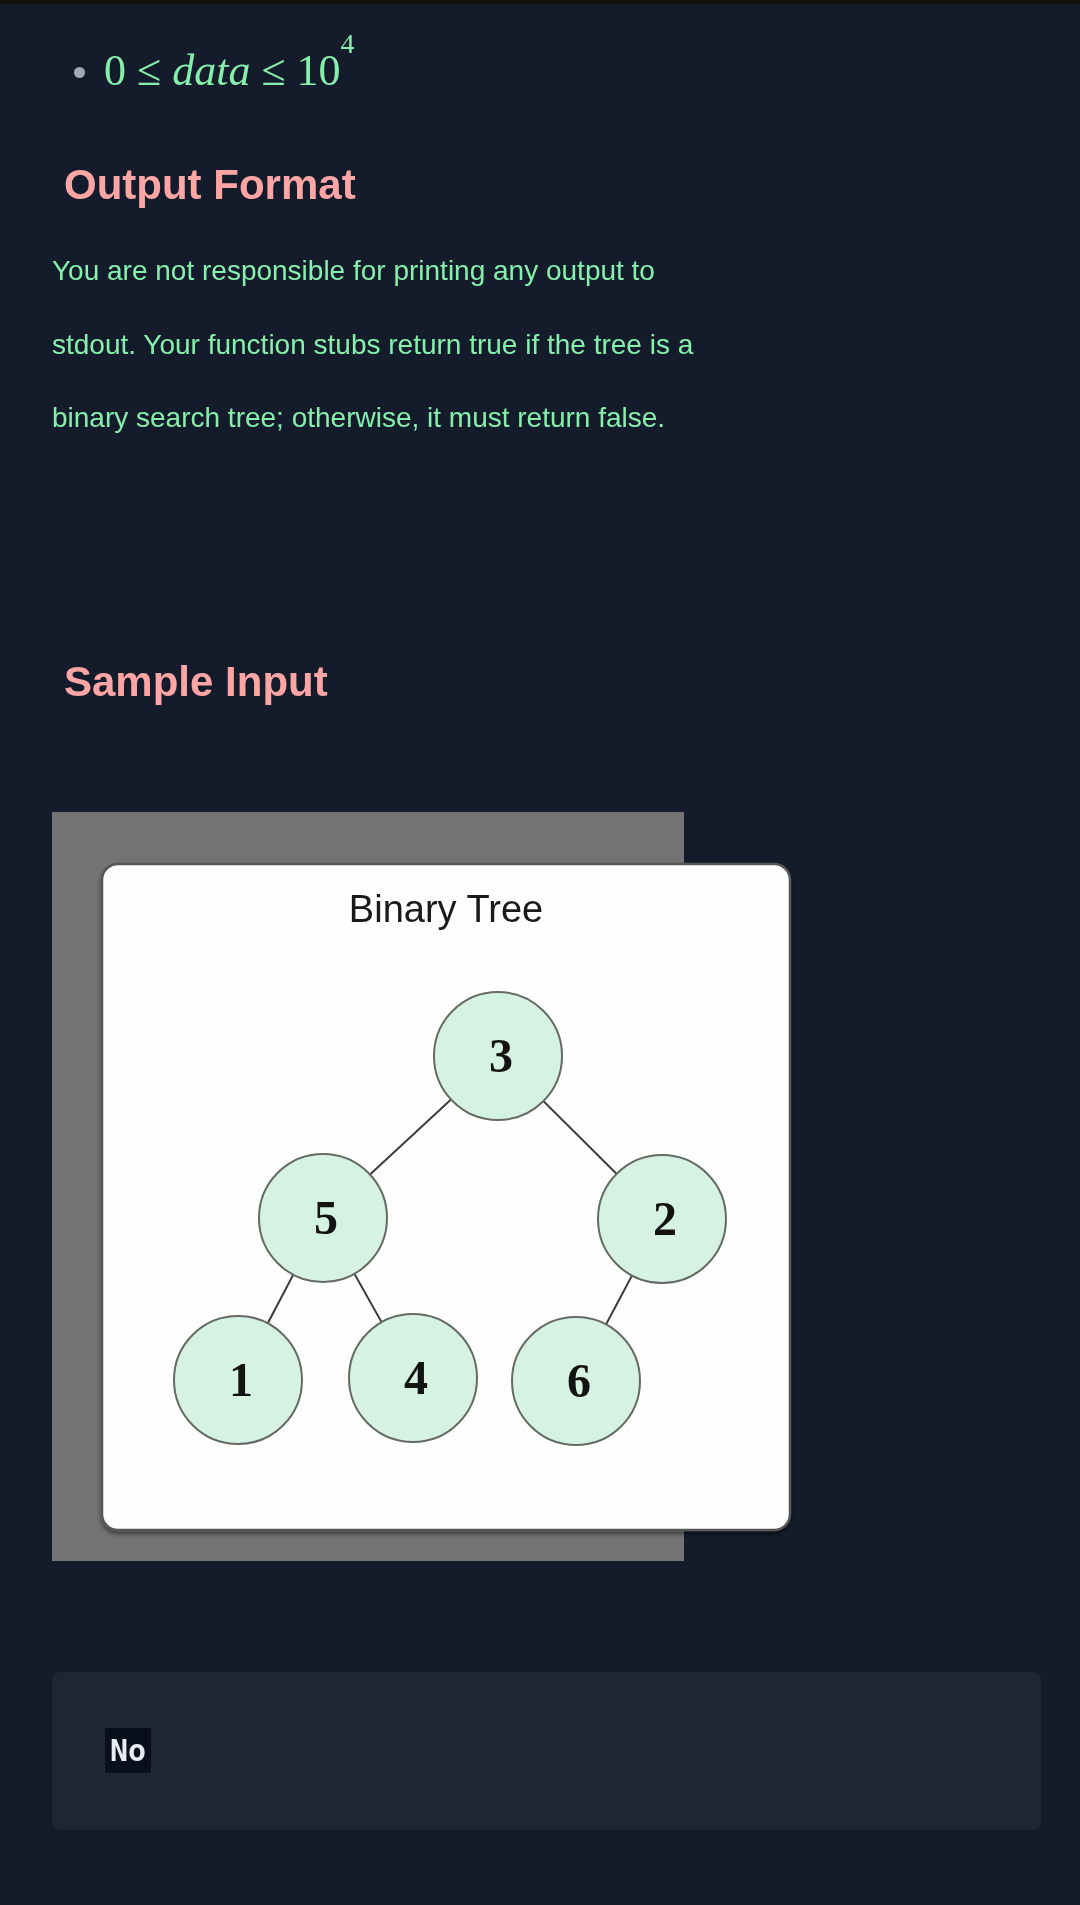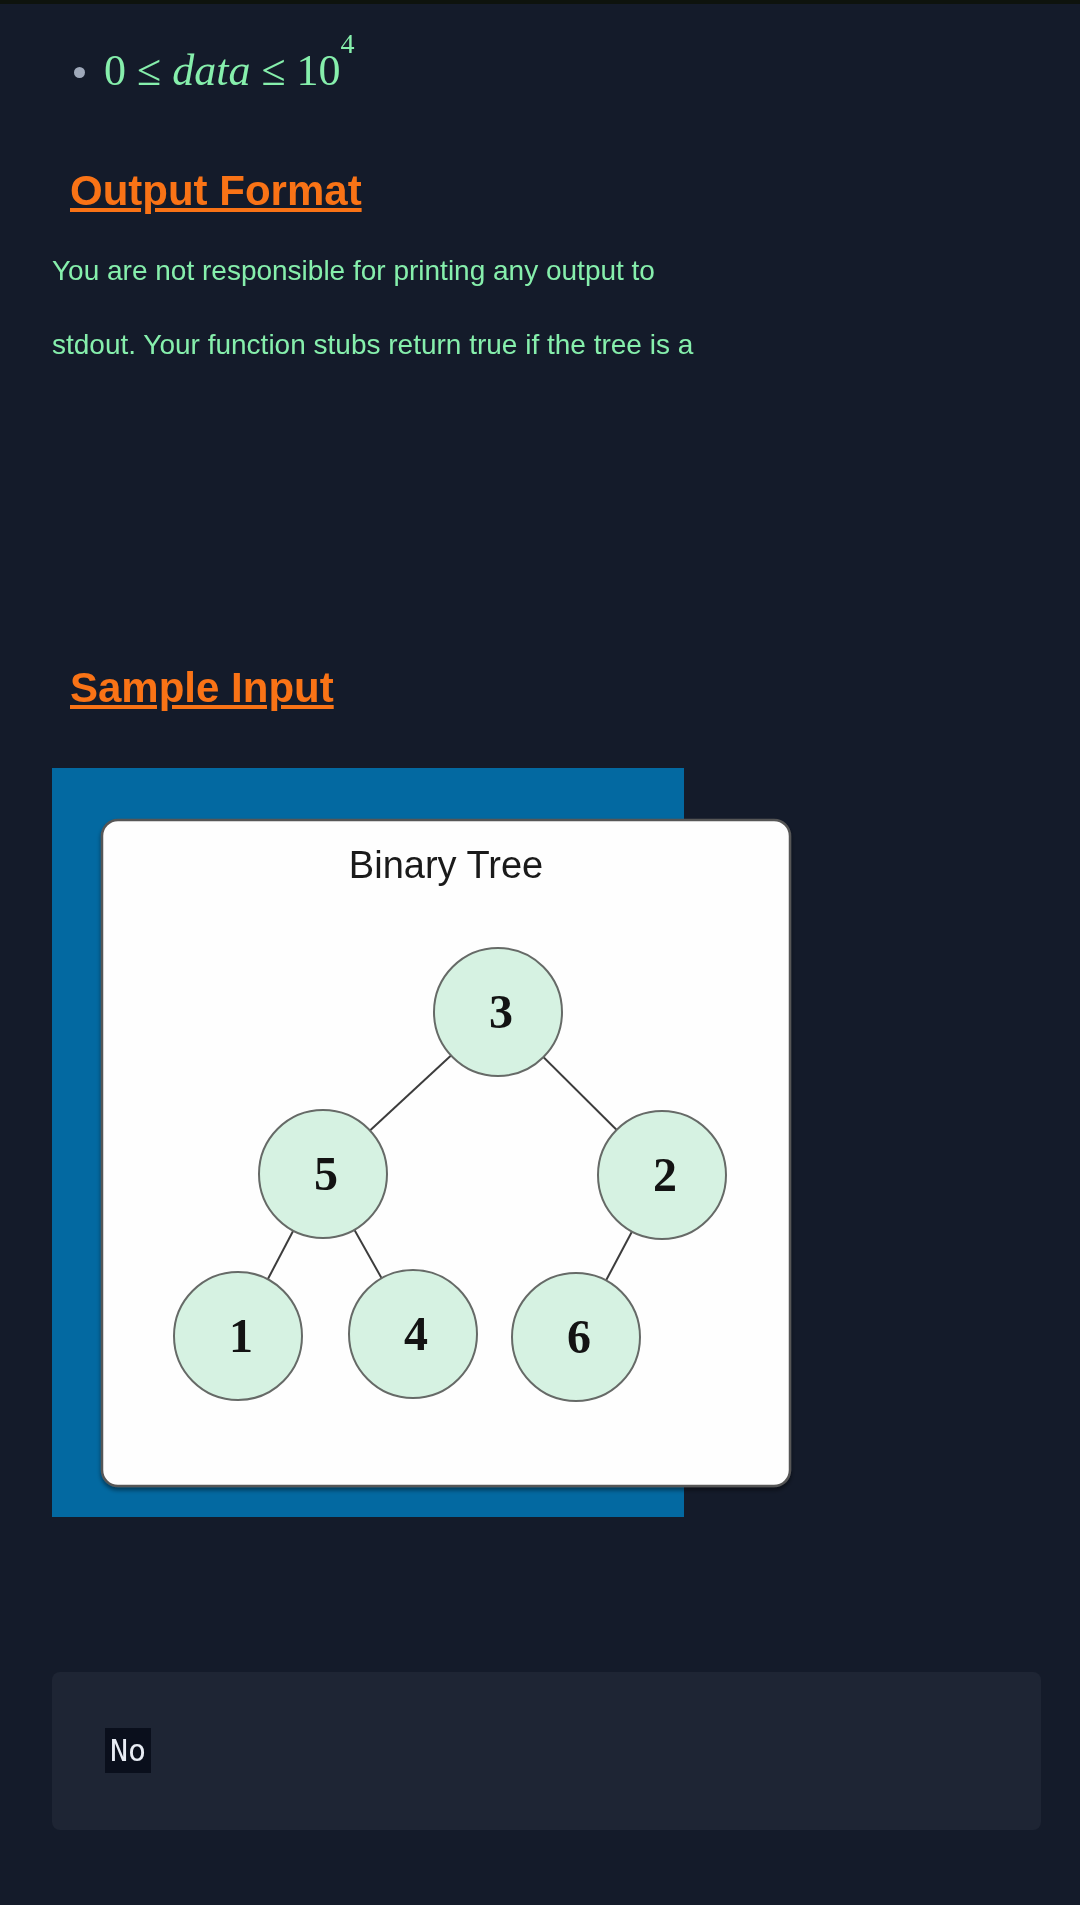--- a/index.html
+++ b/index.html
@@ -16,67 +16,68 @@
     position:absolute;left:104px;top:45px;line-height:52px;
     font-family:"Liberation Serif","DejaVu Serif",serif;
     font-size:44px;color:#86efac;white-space:nowrap;
   }
   .math-line .mvar{font-style:italic;}
   .math-line .mrel{margin:0 11px;}
   .math-line sup{font-size:28px;position:relative;top:-16px;line-height:0;}
 
   
   .h-sec{
-    position:absolute;left:52px;margin:18px;
-    font-size:42px;font-weight:700;line-height:1.2;color:#f97316;white-space:nowrap;text-decoration:underline;
+    position:absolute;left:52px;margin:12px;
+    font-size:42px;font-weight:700;line-height:1.2;color:#fca5a5;white-space:nowrap;
   }
   .h-output{top:148px;}
   .h-sample-input{top:645px;}
   .h-sample-output{top:1580px;}
 
   
   .para{
     position:absolute;left:52px;top:234px;width:1000px;
     font-size:28px;line-height:73.5px;color:#86efac;
   }
   .para span{display:block;white-space:nowrap;}
 
   
   .figure{
-    position:absolute;left:52px;top:768px;width:632px;height:749px;
-    background:#0369a1;
+    position:absolute;left:52px;top:812px;width:632px;height:749px;
+    background:#737373;
   }
   .figure svg{display:block;}
 
   
   .code-block{
     position:absolute;left:52px;top:1672px;width:989px;height:158px;
     background:#1E2534;border-radius:8px;box-sizing:border-box;
   }
   .code-chip{
     display:inline-block;margin:56px 0 0 53px;
     min-width:45px;height:45px;box-sizing:border-box;padding:0 5px;
     background:#0A0F1C;color:#E8ECF4;
     font-family:"DejaVu Sans Mono","Liberation Mono",monospace;
-    font-size:30px;line-height:45px;white-space:pre;
+    font-size:30px;line-height:45px;white-space:pre;font-weight:bold;
   }
 </style>
 </head>
 <body>
 
 <div class="page">
   <div class="top-strip"></div>
 
   <div class="bullet-dot"></div>
   <div class="math-line"><span>0</span><span class="mrel">≤</span><span class="mvar">data</span><span class="mrel">≤</span><span>10</span><sup>4</sup></div>
 
   <h3 class="h-sec h-output">Output Format</h3>
   <div class="para">
     <span>You are not responsible for printing any output to</span>
     <span>stdout. Your function stubs return true if the tree is a</span>
+    <span>binary search tree; otherwise, it must return false.</span>
   </div>
 
   <h3 class="h-sec h-sample-input">Sample Input</h3>
 
   <div class="figure">
     <svg width="786" height="749" viewBox="0 0 786 749">
       <defs>
         <filter id="rectShadow" x="-5%" y="-5%" width="110%" height="110%">
           <feDropShadow dx="0" dy="3" stdDeviation="2" flood-color="#000000" flood-opacity="0.45"></feDropShadow>
         </filter>

